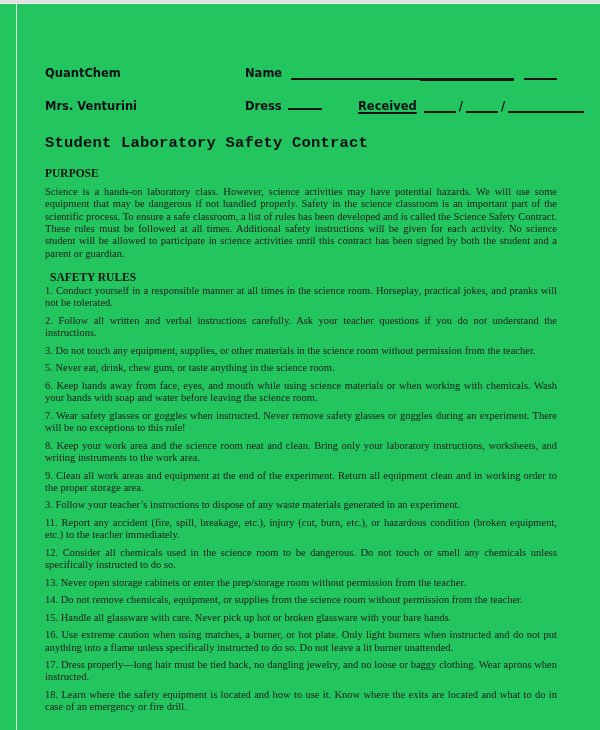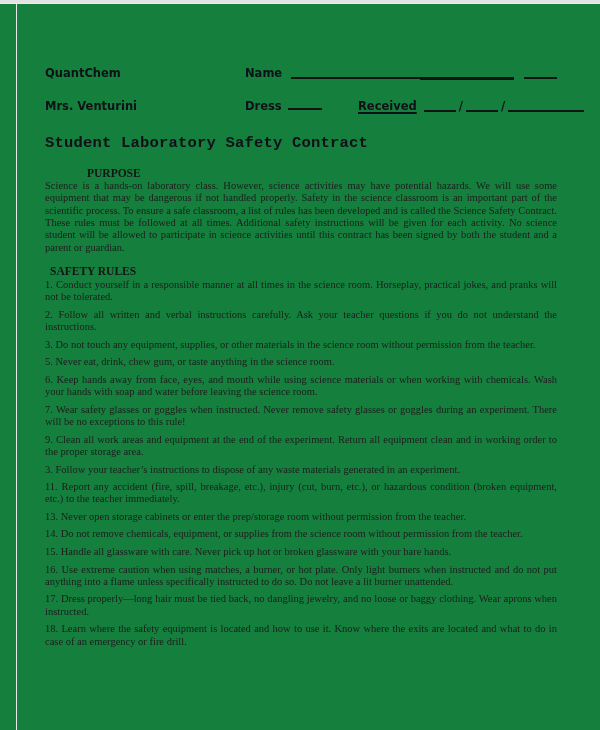--- a/index.html
+++ b/index.html
@@ -1,69 +1,69 @@
 <!DOCTYPE html>
 <html><head>
 <meta charset="utf-8">
 <style>
   html,body{margin:0;padding:0;background:#ffffff;}
   .page{
     position:relative;
     width:600px;height:730px;
-    background:#15803d;
+    background:#22c55e;
     overflow:hidden;
     color:#161616;
   }
   
   .scan-top{position:absolute;top:0;left:0;width:600px;height:3px;background:#e2e2e2;}
   .scan-top-line{position:absolute;top:3px;left:0;width:600px;height:1px;background:#ececec;}
   .scan-left-line{position:absolute;top:3px;left:16px;width:1px;height:727px;background:#e7e7e7;}
 
   .content{position:absolute;left:45px;top:0;width:512px;}
 
   
   .hdr{font-family:"DejaVu Sans","Liberation Sans",sans-serif;font-weight:bold;font-size:11.5px;color:#101018;}
   .hdr-row{display:flex;align-items:flex-end;}
   .hdr-row1{margin-top:66px;}
   .hdr-row2{margin-top:17px;}
   .hdr-left{width:200px;flex:0 0 200px;}
   .line{display:inline-block;border-bottom:2px solid #141414;height:11px;vertical-align:baseline;}
-  .name-group{flex:1;display:flex;align-items:flex-start;}
+  .name-group{flex:1;display:flex;align-items:center;}
   .name-label{margin-right:9px;}
   .name-line-long{flex:1;position:relative;}
   .name-line-overlap{position:absolute;right:0;bottom:-3px;width:42%;border-bottom:2px solid #141414;height:0;}
   .name-line-short{width:33px;margin-left:10px;flex:0 0 33px;}
   .period-group{width:113px;flex:0 0 113px;}
   .period-line{width:34px;margin-left:6px;}
-  .received-group{display:flex;align-items:flex-start;flex:1;}
+  .received-group{display:flex;align-items:center;flex:1;}
   .received-label{text-decoration:underline;text-decoration-thickness:2px;text-underline-offset:2px;margin-right:4px;}
   .received-line1{width:32px;margin:0 3px;}
   .received-line2{width:32px;margin:0 3px;}
   .received-line3{width:76px;margin-left:3px;}
   .slash{font-weight:bold;}
 
   
   .doc-title{
     font-family:Liberation Mono, monospace;
     font-weight:bold;font-size:15.5px;color:#101018;
     margin-top:21px;letter-spacing:0.2px;
   }
   .section-heading{
     font-family:"Liberation Serif","DejaVu Serif",serif;
     font-weight:bold;font-size:11.5px;color:#141414;
     margin:0;
   }
-  .purpose-heading{margin-top:15px;margin-left:42px;}
+  .purpose-heading{margin-top:15px;}
   .rules-heading{margin-top:11px;padding-left:5px;}
   .body-text{
     font-family:"Liberation Serif","DejaVu Serif",serif;
     font-size:10.5px;line-height:12.35px;color:#1c1c1c;
     text-align:justify;margin:0;
   }
-  .purpose-body{margin-top:1px;}
+  .purpose-body{margin-top:7px;}
   .rules-list{margin-top:2px;}
   .rules-list .rule{margin:0 0 5.2px 0;}
 </style>
 </head>
 <body>
 
 <div class="page">
   <div class="scan-top"></div>
   <div class="scan-top-line"></div>
   <div class="scan-left-line"></div>
@@ -102,23 +102,25 @@
     <p class="body-text purpose-body">Science is a hands-on laboratory class. However, science activities may have potential hazards. We will use some equipment that may be dangerous if not handled properly. Safety in the science classroom is an important part of the scientific process. To ensure a safe classroom, a list of rules has been developed and is called the Science Safety Contract. These rules must be followed at all times. Additional safety instructions will be given for each activity. No science student will be allowed to participate in science activities until this contract has been signed by both the student and a parent or guardian.</p>
 
     <h2 class="section-heading rules-heading">SAFETY RULES</h2>
     <div class="body-text rules-list">
         <p class="rule">1. Conduct yourself in a responsible manner at all times in the science room. Horseplay, practical jokes, and pranks will not be tolerated.</p>
         <p class="rule">2. Follow all written and verbal instructions carefully. Ask your teacher questions if you do not understand the instructions.</p>
         <p class="rule">3. Do not touch any equipment, supplies, or other materials in the science room without permission from the teacher.</p>
         <p class="rule">5. Never eat, drink, chew gum, or taste anything in the science room.</p>
         <p class="rule">6. Keep hands away from face, eyes, and mouth while using science materials or when working with chemicals. Wash your hands with soap and water before leaving the science room.</p>
         <p class="rule">7. Wear safety glasses or goggles when instructed. Never remove safety glasses or goggles during an experiment. There will be no exceptions to this rule!</p>
+        <p class="rule">8. Keep your work area and the science room neat and clean. Bring only your laboratory instructions, worksheets, and writing instruments to the work area.</p>
         <p class="rule">9. Clean all work areas and equipment at the end of the experiment. Return all equipment clean and in working order to the proper storage area.</p>
         <p class="rule">3. Follow your teacher’s instructions to dispose of any waste materials generated in an experiment.</p>
         <p class="rule">11. Report any accident (fire, spill, breakage, etc.), injury (cut, burn, etc.), or hazardous condition (broken equipment, etc.) to the teacher immediately.</p>
+        <p class="rule">12. Consider all chemicals used in the science room to be dangerous. Do not touch or smell any chemicals unless specifically instructed to do so.</p>
         <p class="rule">13. Never open storage cabinets or enter the prep/storage room without permission from the teacher.</p>
         <p class="rule">14. Do not remove chemicals, equipment, or supplies from the science room without permission from the teacher.</p>
         <p class="rule">15. Handle all glassware with care. Never pick up hot or broken glassware with your bare hands.</p>
         <p class="rule">16. Use extreme caution when using matches, a burner, or hot plate. Only light burners when instructed and do not put anything into a flame unless specifically instructed to do so. Do not leave a lit burner unattended.</p>
         <p class="rule">17. Dress properly—long hair must be tied back, no dangling jewelry, and no loose or baggy clothing. Wear aprons when instructed.</p>
         <p class="rule">18. Learn where the safety equipment is located and how to use it. Know where the exits are located and what to do in case of an emergency or fire drill.</p>
       </div>
 
   </div>
 </div>

